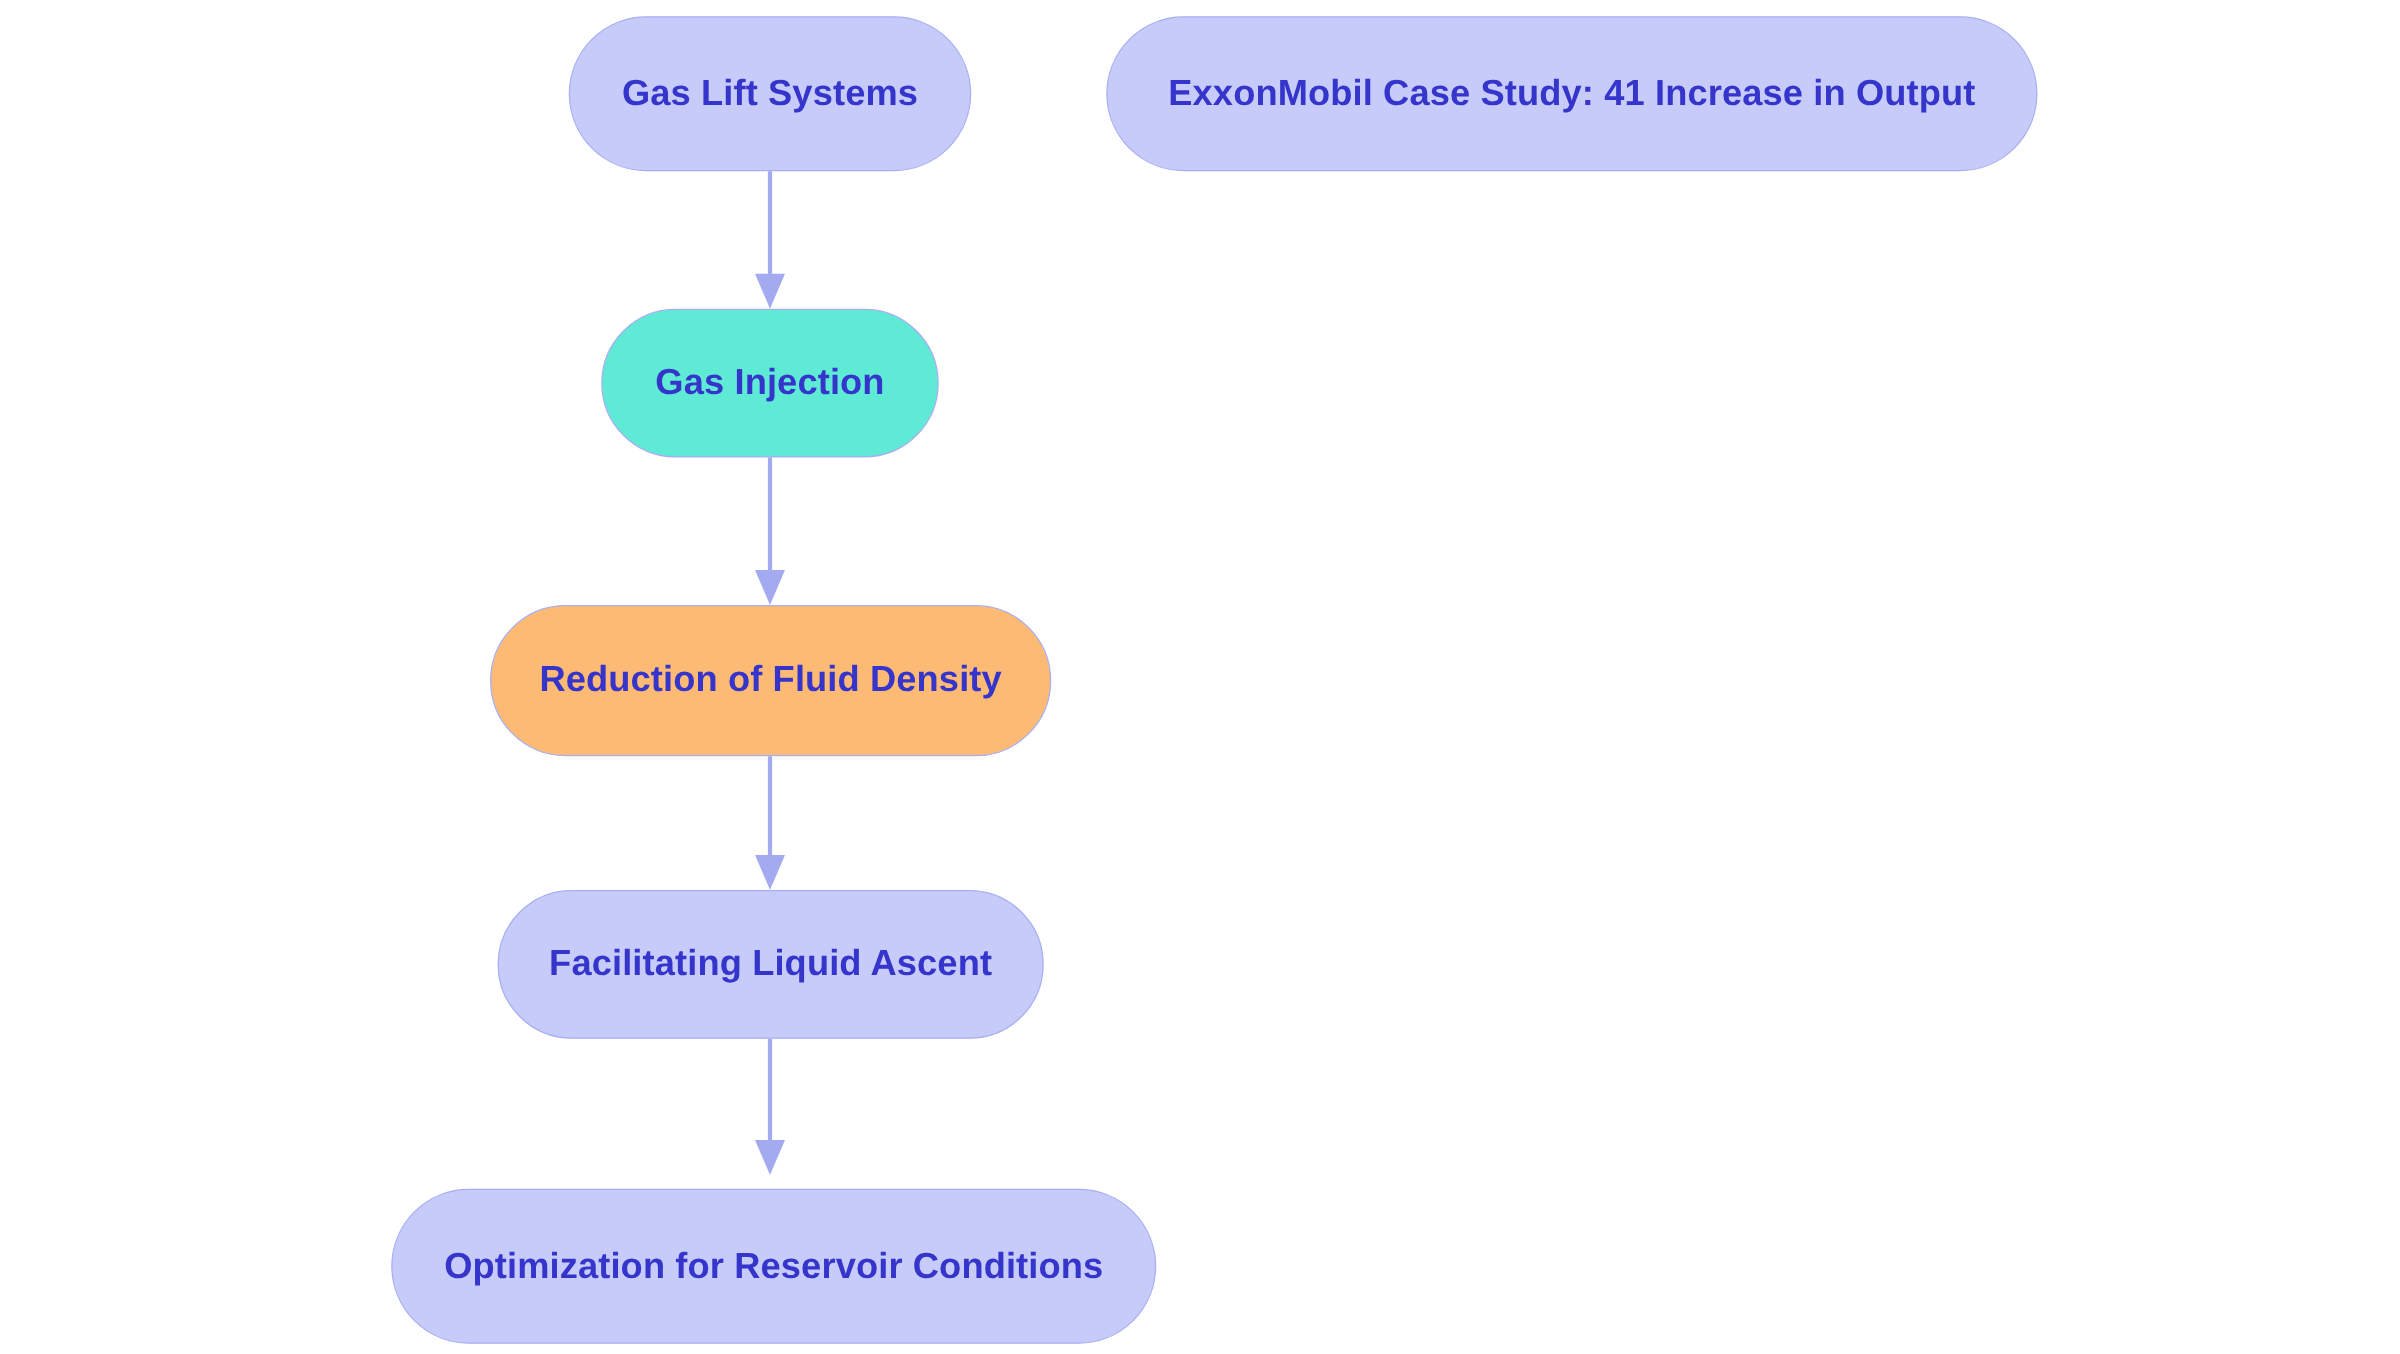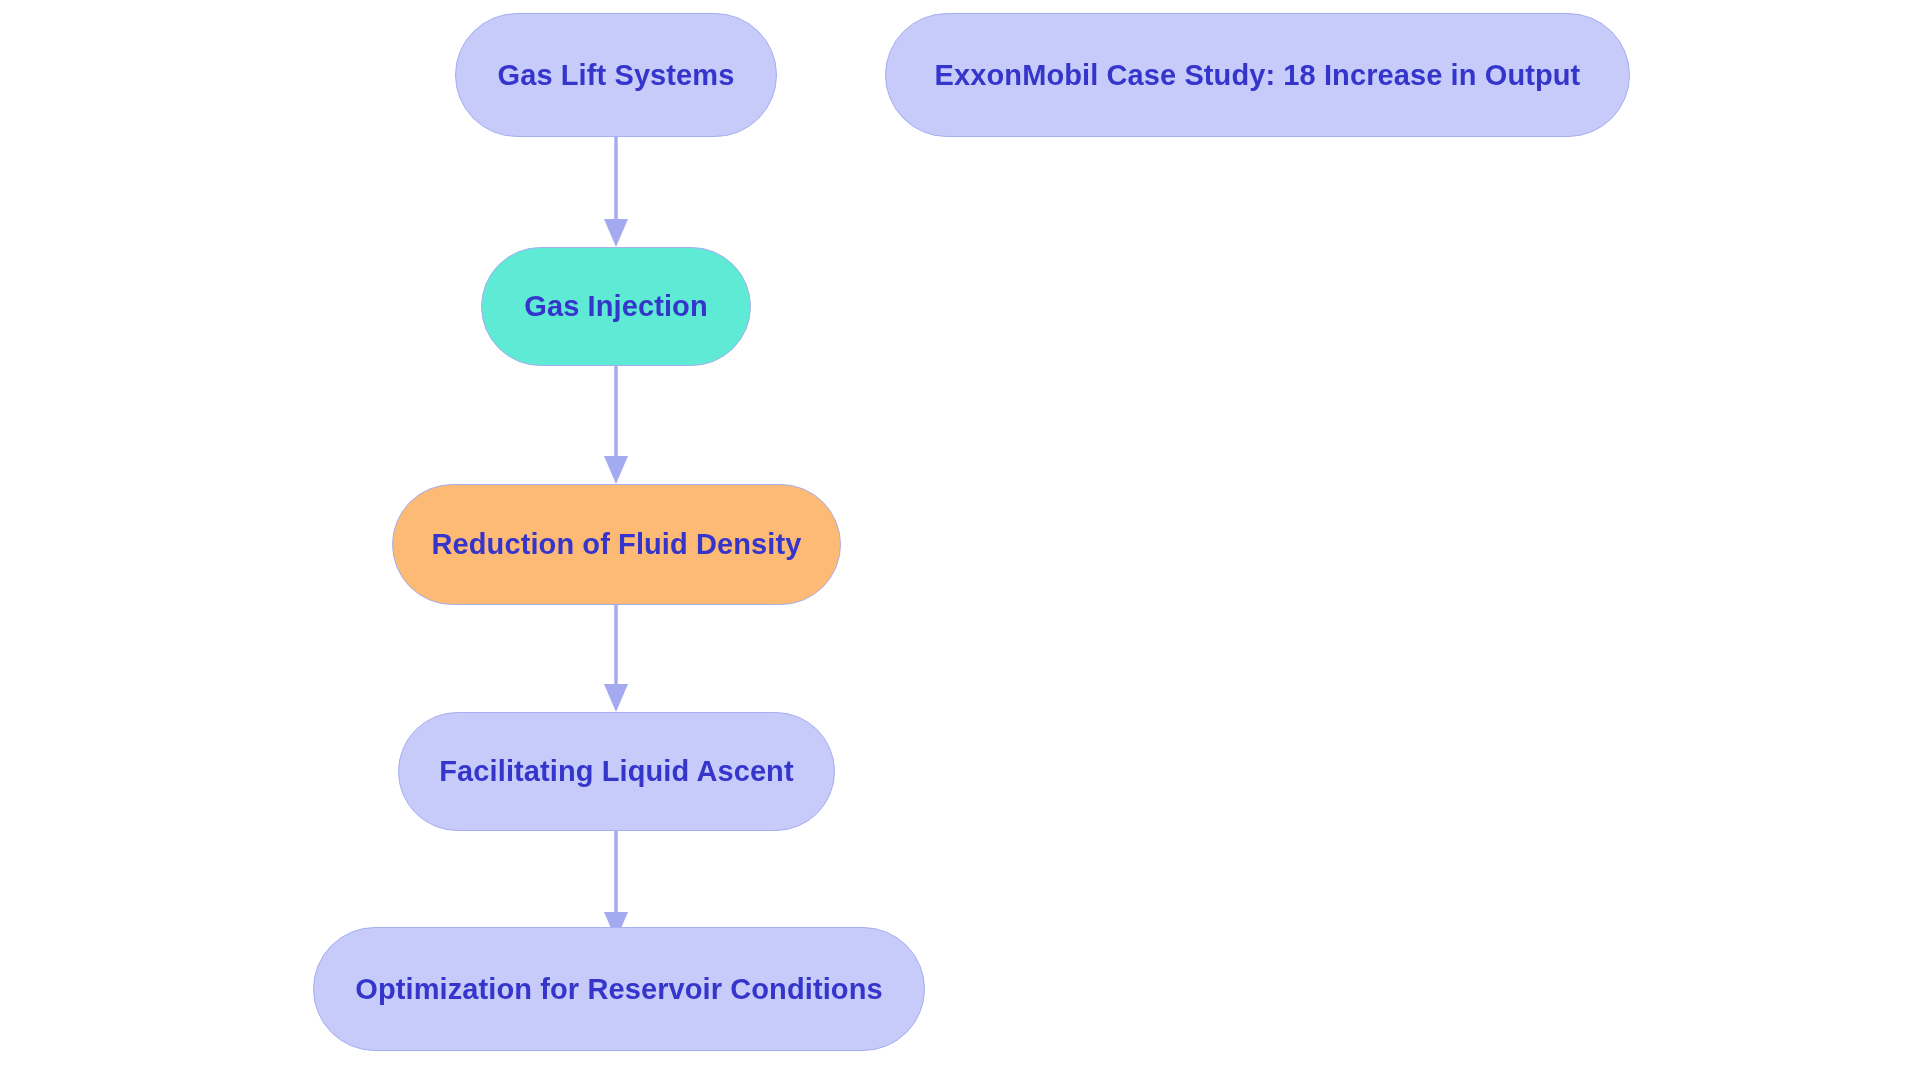--- a/index.html
+++ b/index.html
@@ -70,27 +70,27 @@
     <div class="edge" style="left: 596px; top: 831px; width: 40px; height: 109px;">
       <svg width="40" height="109" viewBox="0 0 40 109">
         <line x1="20" y1="0" x2="20" y2="87" stroke="#a3aaf0" stroke-width="3.4"></line>
         <polygon points="8,81 32,81 20,109" fill="#a3aaf0"></polygon>
       </svg>
     </div>
     <div class="node" style="left: 455px; top: 13px; width: 322px; height: 124px; background: rgb(198, 203, 250); border-color: rgb(167, 174, 241); color: rgb(53, 53, 204);">
       <span class="node-label">Gas Lift Systems</span>
     </div>
     <div class="node" style="left: 885px; top: 13px; width: 745px; height: 124px; background: rgb(198, 203, 250); border-color: rgb(167, 174, 241); color: rgb(53, 53, 204);">
-      <span class="node-label">ExxonMobil Case Study: 18 Increase in Output</span>
+      <span class="node-label">ExxonMobil Case Study: 41 Increase in Output</span>
     </div>
     <div class="node" style="left: 481px; top: 247px; width: 270px; height: 119px; background: #5eead4; border-color: rgb(167, 174, 241); color: rgb(53, 53, 204);">
       <span class="node-label">Gas Injection</span>
     </div>
     <div class="node" style="left: 392px; top: 484px; width: 449px; height: 121px; background: #fdba74; border-color: rgb(167, 174, 241); color: rgb(53, 53, 204);">
       <span class="node-label">Reduction of Fluid Density</span>
     </div>
     <div class="node" style="left: 398px; top: 712px; width: 437px; height: 119px; background: rgb(198, 203, 250); border-color: rgb(167, 174, 241); color: rgb(53, 53, 204);">
       <span class="node-label">Facilitating Liquid Ascent</span>
     </div>
-    <div class="node" style="left: 313px; top: 927px; width: 612px; height: 124px; background: rgb(198, 203, 250); border-color: rgb(167, 174, 241); color: rgb(53, 53, 204);">
+    <div class="node" style="left: 313px; top: 951px; width: 612px; height: 124px; background: rgb(198, 203, 250); border-color: rgb(167, 174, 241); color: rgb(53, 53, 204);">
       <span class="node-label">Optimization for Reservoir Conditions</span>
     </div>
   </div>
 
 </body></html>

